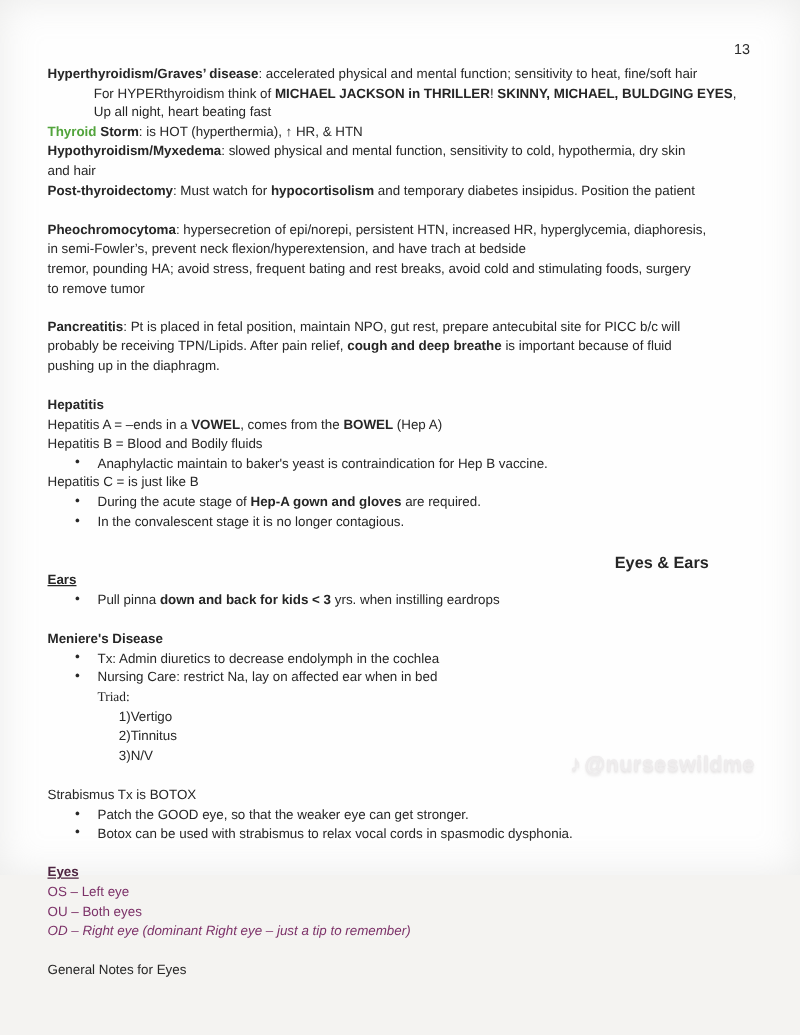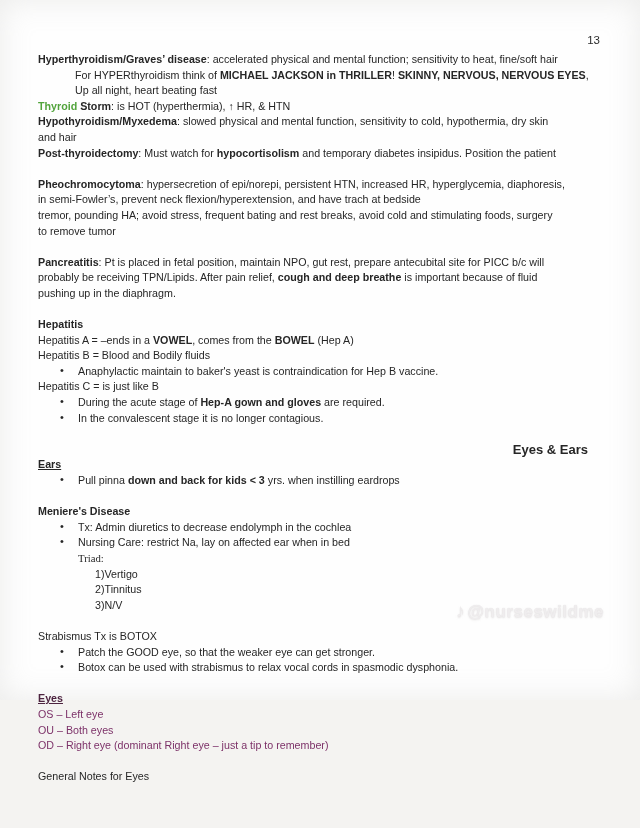--- a/index.html
+++ b/index.html
@@ -14,21 +14,21 @@
     width:640px;height:700px;
     background:#fefefe;
     box-shadow:inset 0 0 30px rgba(180,178,175,0.25);
     color:#262626;
   }
   .page-number{
     position:absolute;top:34px;right:40px;
     font-size:11.5px;color:#2b2b2b;
   }
   .doc{
-    position:absolute;top:52px;left:38px;right:22px;
+    position:absolute;top:52px;left:38px;right:43px;
     font-size:10.7px;line-height:15.6px;color:#262626;
   }
   .line{white-space:nowrap;position:relative;}
   .line.gap{margin-top:15.6px;}
   .line.indent1{padding-left:37px;}
   .line.hang{padding-left:40px;font-family:Liberation Serif, serif;}
   .line.num{padding-left:57px;}
   .line.bullet{padding-left:40px;}
   .line.bullet .marker{
     position:absolute;left:22px;top:-1px;
@@ -47,21 +47,21 @@
   }
   .watermark .note{font-size:18px;margin-right:2px;}
 </style>
 </head>
 <body>
 
 <div class="page">
   <div class="page-number">13</div>
   <div class="doc">
       <div class="line para"><span class="b">Hyperthyroidism/Graves’ disease</span><span>: accelerated physical and mental function; sensitivity to heat, fine/soft hair</span></div>
-      <div class="line indent1"><span>For HYPERthyroidism think of </span><span class="b">MICHAEL JACKSON in THRILLER</span><span>! </span><span class="b">SKINNY, NERVOUS, NERVOUS EYES</span><span>,</span></div>
+      <div class="line indent1"><span>For HYPERthyroidism think of </span><span class="b">MICHAEL JACKSON in THRILLER</span><span>! </span><span class="b">SKINNY, MICHAEL, BULDGING EYES</span><span>,</span></div>
       <div class="line indent1"><span>Up all night, heart beating fast</span></div>
       <div class="line para"><span class="b" style="color: rgb(82, 164, 60);">Thyroid</span><span> </span><span class="b">Storm</span><span>: is HOT (hyperthermia), </span><span class="b">↑</span><span> HR, &amp; HTN</span></div>
       <div class="line para"><span class="b">Hypothyroidism/Myxedema</span><span>: slowed physical and mental function, sensitivity to cold, hypothermia, dry skin</span></div>
       <div class="line para"><span>and hair</span></div>
       <div class="line para"><span class="b">Post-thyroidectomy</span><span>: Must watch for </span><span class="b">hypocortisolism</span><span> and temporary diabetes insipidus. Position the patient</span></div>
       <div class="line para gap"><span class="b">Pheochromocytoma</span><span>: hypersecretion of epi/norepi, persistent HTN, increased HR, hyperglycemia, diaphoresis,</span></div>
       <div class="line para"><span>in semi-Fowler’s, prevent neck flexion/hyperextension, and have trach at bedside</span></div>
       <div class="line para"><span>tremor, pounding HA; avoid stress, frequent bating and rest breaks, avoid cold and stimulating foods, surgery</span></div>
       <div class="line para"><span>to remove tumor</span></div>
       <div class="line para gap"><span class="b">Pancreatitis</span><span>: Pt is placed in fetal position, maintain NPO, gut rest, prepare antecubital site for PICC b/c will</span></div>
@@ -83,19 +83,19 @@
       <div class="line hang"><span>Triad:</span></div>
       <div class="line num"><span>1)Vertigo</span></div>
       <div class="line num"><span>2)Tinnitus</span></div>
       <div class="line num"><span>3)N/V</span></div>
       <div class="line para gap"><span>Strabismus Tx is BOTOX</span></div>
       <div class="line bullet"><span class="marker">•</span><span>Patch the GOOD eye, so that the weaker eye can get stronger.</span></div>
       <div class="line bullet"><span class="marker">•</span><span>Botox can be used with strabismus to relax vocal cords in spasmodic dysphonia.</span></div>
       <div class="line para gap"><span class="b i u" style="color: rgb(77, 36, 64);">Eyes</span></div>
       <div class="line para"><span style="color: rgb(124, 49, 104);">OS – Left eye</span></div>
       <div class="line para"><span style="color: rgb(124, 49, 104);">OU – Both eyes</span></div>
-      <div class="line para"><span style="color: rgb(124, 49, 104);">OD – Right eye (dominant Right eye – just a tip to remember)</span></div>
+      <div class="line para"><span style="color: rgb(124, 49, 104); font-style: italic;">OD – Right eye (dominant Right eye – just a tip to remember)</span></div>
       <div class="line para gap"><span class="i">General Notes for Eyes</span></div>
     </div>
   <div class="watermark">
     <span class="note">♪</span><span>@nurseswildme</span>
   </div>
 </div>
 
 </body></html>

